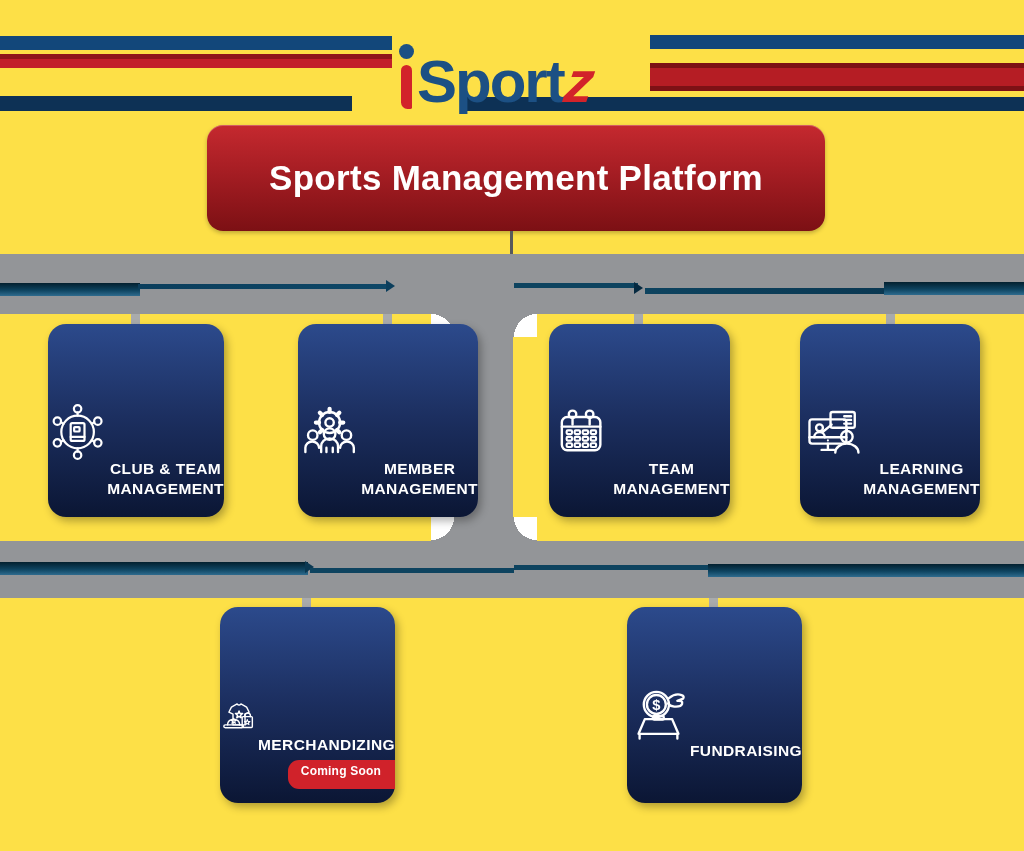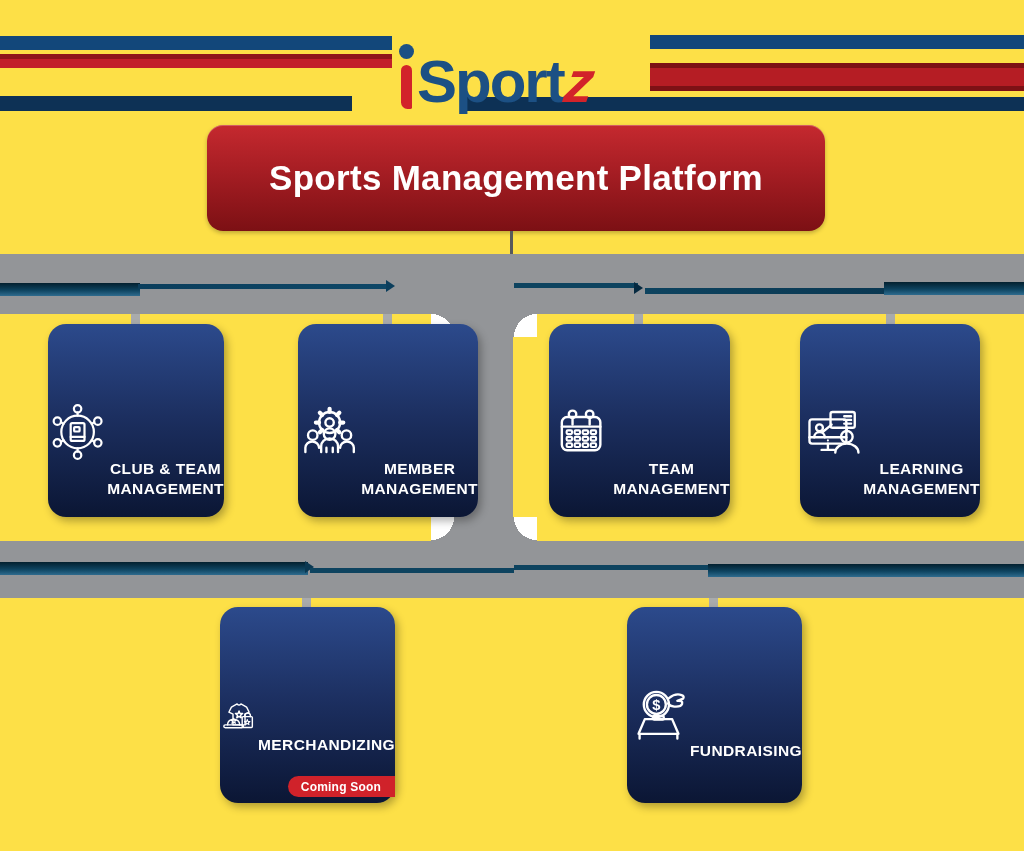--- a/index.html
+++ b/index.html
@@ -85,21 +85,21 @@
   .c2{left:298px;top:324px;width:180px;height:193px;}
   .c3{left:549px;top:324px;width:181px;height:193px;}
   .c4{left:800px;top:324px;width:180px;height:193px;}
   .c5{left:220px;top:607px;width:175px;height:196px;}
   .c6{left:627px;top:607px;width:175px;height:196px;}
   .card .icon{margin-top:22px;}
   .card .label{margin-top:auto;margin-bottom:18px;text-align:center;color:#fff;
                font-size:15.5px;font-weight:bold;line-height:20px;letter-spacing:.4px;}
   .c5 .label{margin-bottom:48px;}
   .c6 .label{margin-bottom:42px;}
-  .badge{position:absolute;right:0;bottom:6px;height:21px;padding:0 14px 0 13px;
+  .badge{position:absolute;right:0;bottom:14px;height:21px;padding:0 14px 8px 13px;
          background:#d0222a;border-radius:11px 0 0 11px;display:flex;align-items:center;
          color:#fff;font-size:12px;font-weight:bold;letter-spacing:.2px;}
   svg.ic{stroke:#fff;fill:none;stroke-width:4.5;stroke-linecap:round;stroke-linejoin:round;}
   svg.ic .fw{fill:#fff;stroke:none;font-family:"Liberation Sans",sans-serif;}
 </style>
 </head>
 <body>
 
 <div class="stage">
 

